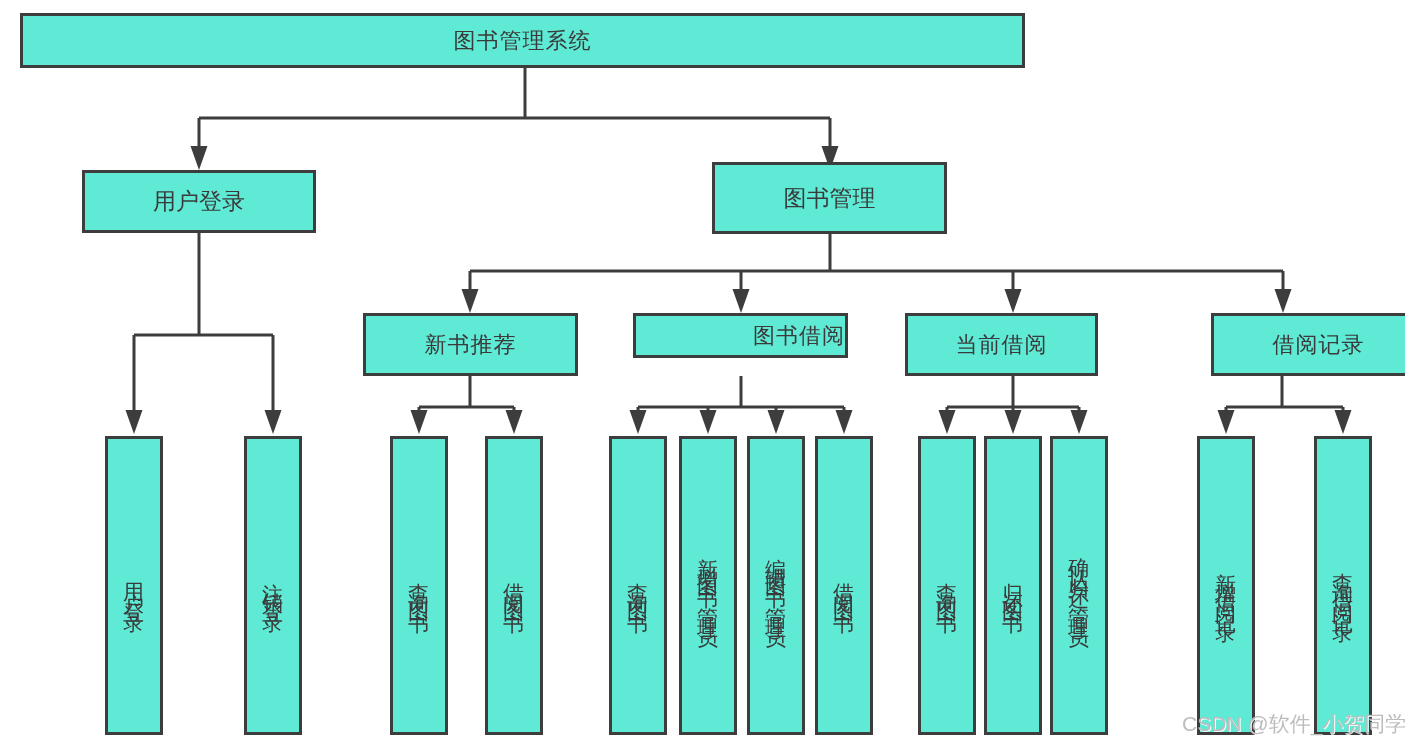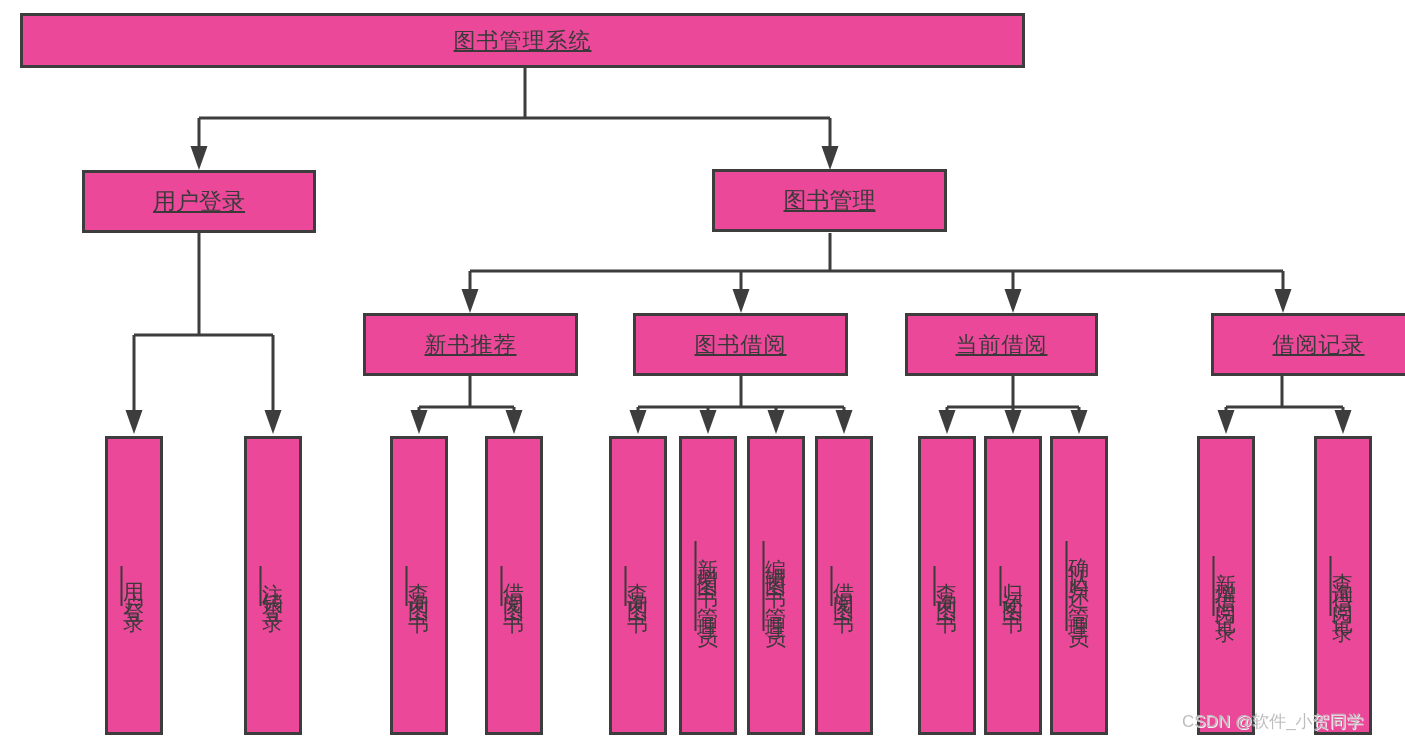--- a/index.html
+++ b/index.html
@@ -20,61 +20,60 @@
   }
   #wires {
     position: absolute;
     left: 0; top: 0;
     color: var(--line);
   }
   .node {
     position: absolute;
     box-sizing: border-box;
     border: 3px solid var(--line);
-    background: #ec4899;
+    background: #5eead4;
     display: flex;
     align-items: center;
     justify-content: center;
     color: var(--text);
-    text-decoration: underline;
   }
   .node.h { font-size: 22px; letter-spacing: 1px; }
   .node.h2 { font-size: 23px; }
   .node.leaf span {
     writing-mode: vertical-rl;
     text-orientation: mixed;
     font-size: 21px;
     letter-spacing: 10px;
     line-height: 1;
     white-space: nowrap;
   }
   
   .n-root  { left: 20px;  top: 13px;  width: 1005px; height: 55px; }
   
   .n-ul    { left: 82px;  top: 170px; width: 234px;  height: 63px; }
-  .n-bm    { left: 712px; top: 169px; width: 235px;  height: 63px; }
+  .n-bm    { left: 712px; top: 162px; width: 235px;  height: 72px; }
   
   .n-nbr   { left: 363px; top: 313px; width: 215px;  height: 63px; }
-  .n-bb    { left: 633px; top: 313px; width: 215px;  height: 63px; }
+  .n-bb    { left: 633px; top: 313px; width: 215px;  height: 45px; justify-content: flex-end; }
   .n-cb    { left: 905px; top: 313px; width: 193px;  height: 63px; }
   .n-br    { left: 1175px;top: 313px; width: 215px;  height: 63px; margin-left: 36px; }
   
   .leaf { top: 436px; width: 58px; height: 299px; }
   .l-g0a { left: 105px; }  .l-g0b { left: 244px; }
   .l-gaa { left: 390px; }  .l-gab { left: 485px; }
   .l-gba { left: 609px; }  .l-gbb { left: 679px; }
   .l-gbc { left: 747px; }  .l-gbd { left: 815px; }
   .l-gca { left: 918px; }  .l-gcb { left: 984px; }
   .l-gcc { left: 1050px; }
   .l-gda { left: 1197px; } .l-gdb { left: 1314px; }
   #watermark {
     position: absolute;
     left: 1182px;
     top: 710px;
-    font-size: 17px;
+    font-size: 21px;
     color: var(--watermark);
     text-shadow: 1px 1px 0 rgba(255,255,255,0.9);
     white-space: nowrap;
     z-index: 5;
   }
 </style>
 </head>
 <body>
 
 <div id="canvas">

